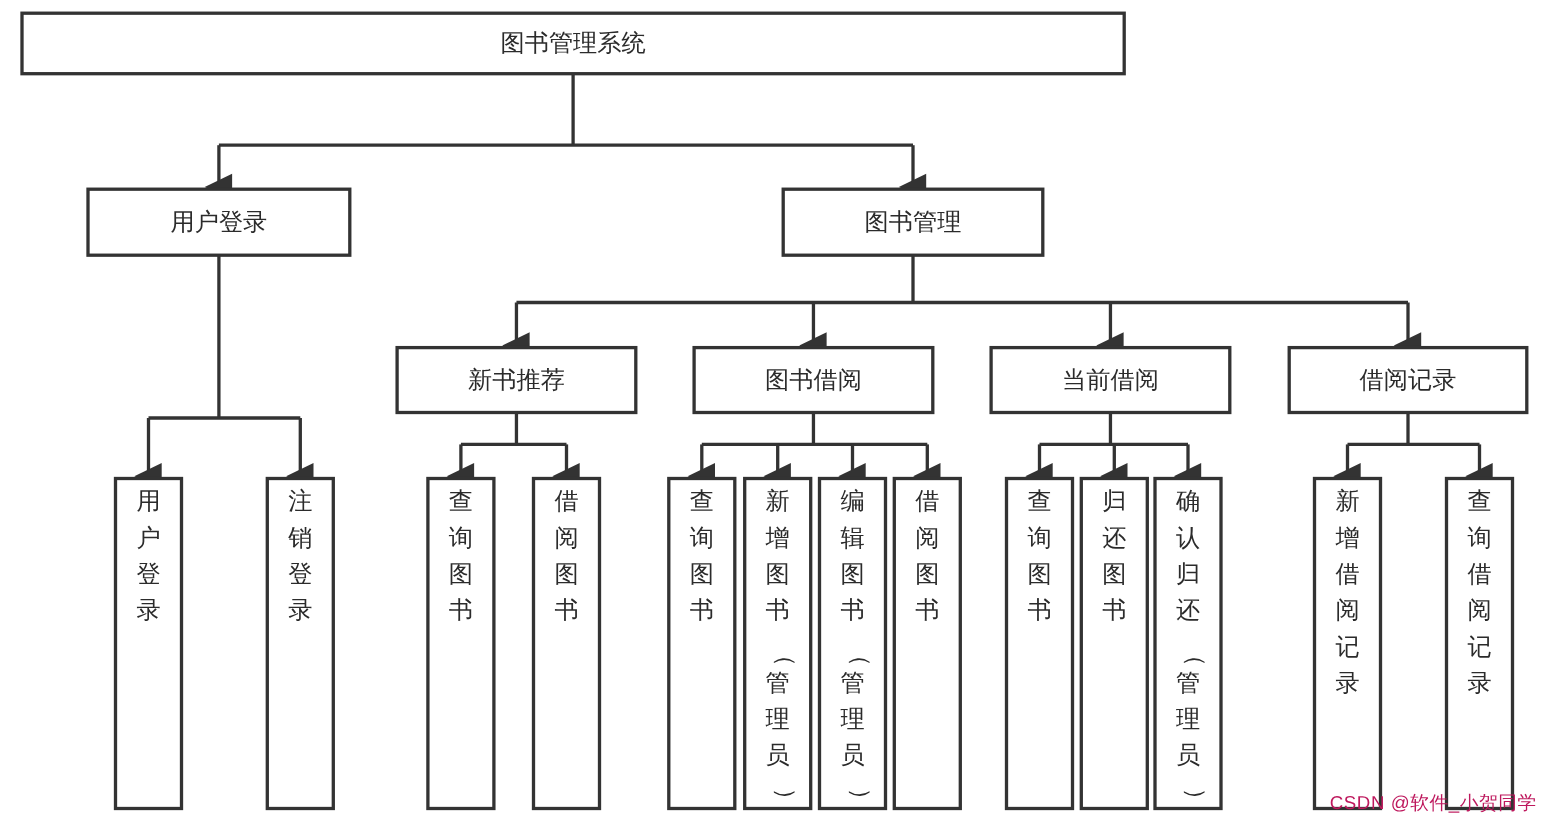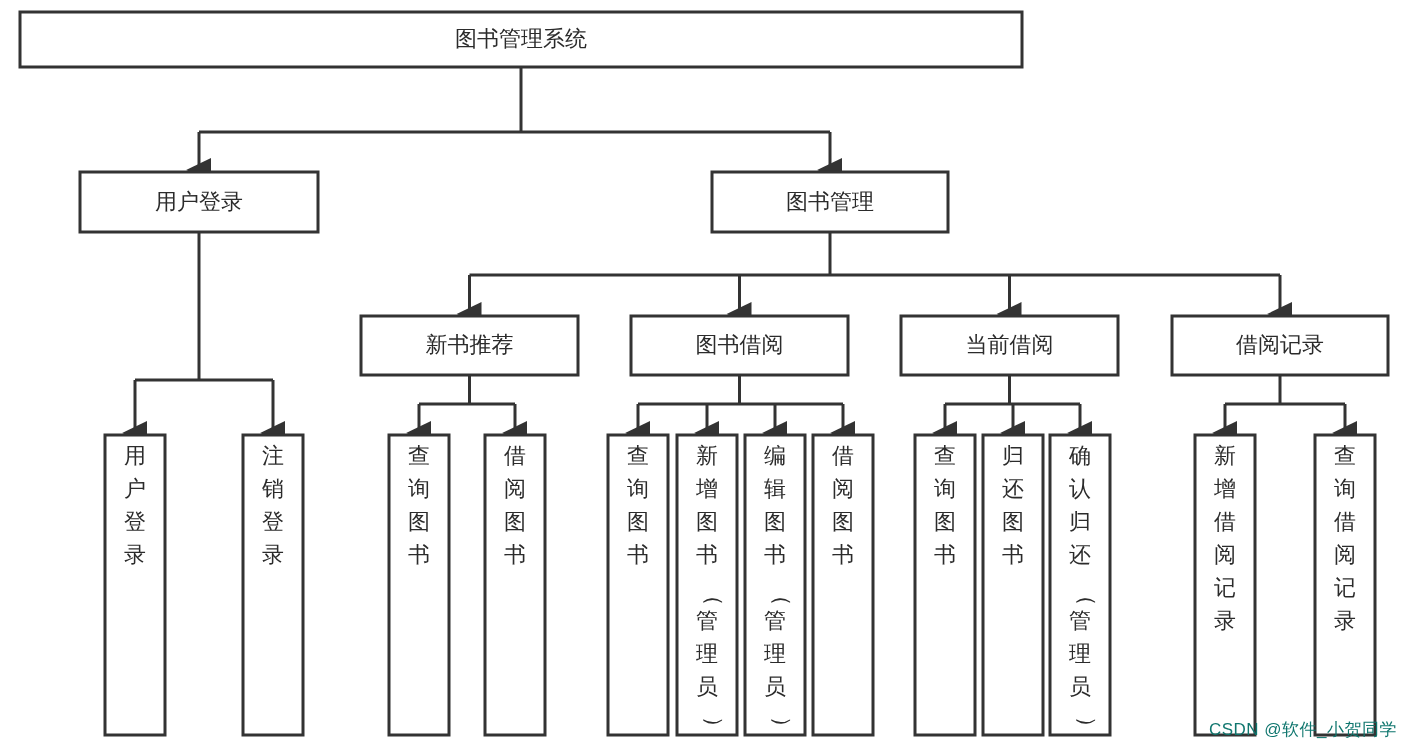--- a/index.html
+++ b/index.html
@@ -24,21 +24,21 @@
     fill:#2b2b2b;
     font-family:"Liberation Sans","DejaVu Sans",sans-serif;
     font-size:22px;
     text-anchor:middle;
   }
   .watermark{
     position:absolute;
     right:8px;bottom:6px;
     font-family:"Liberation Sans","DejaVu Sans",sans-serif;
     font-size:17px;
-    color:#0f766e;
+    color:#be185d;
     letter-spacing:0.5px;
     white-space:nowrap;
     user-select:none;
   }
 </style>
 </head>
 <body>
 
 <div id="diagram-root">
   <svg id="tree" viewBox="0 0 1405 747" xmlns="http://www.w3.org/2000/svg">

